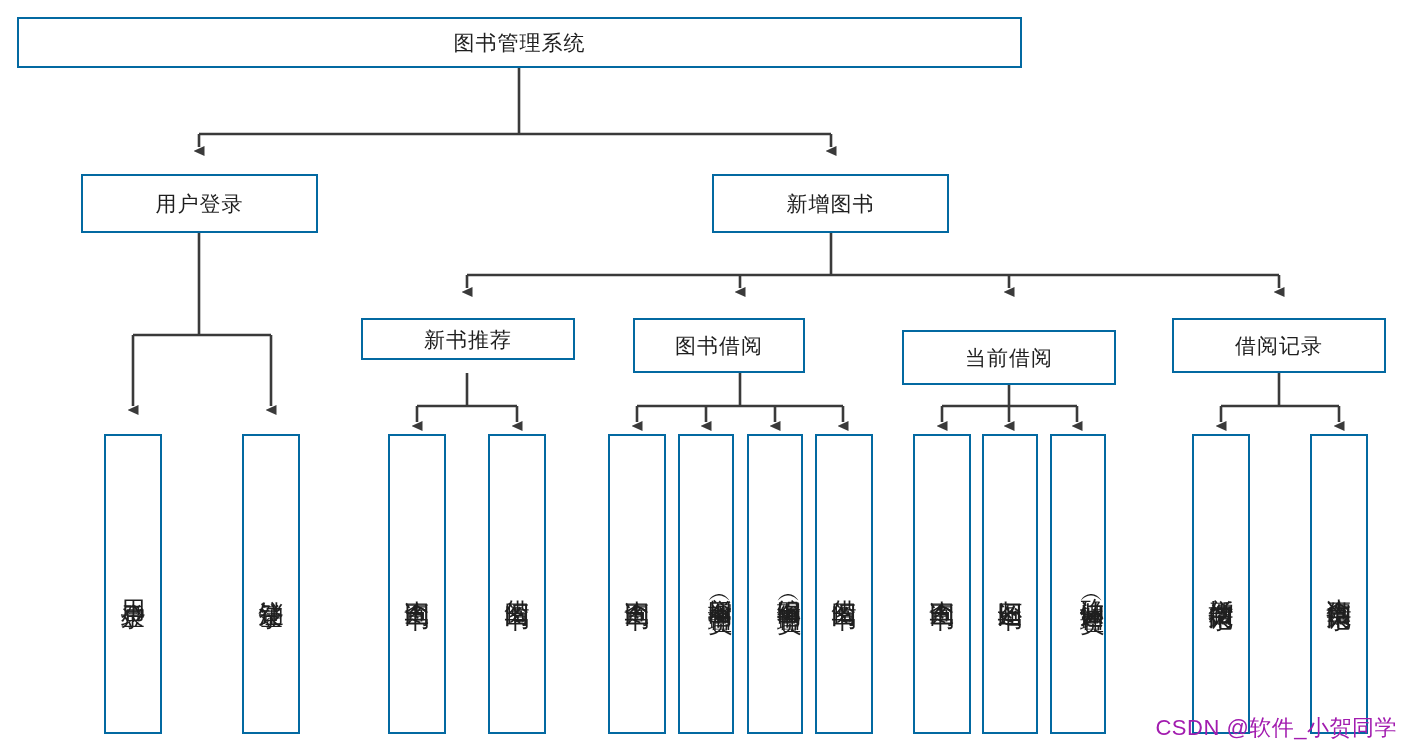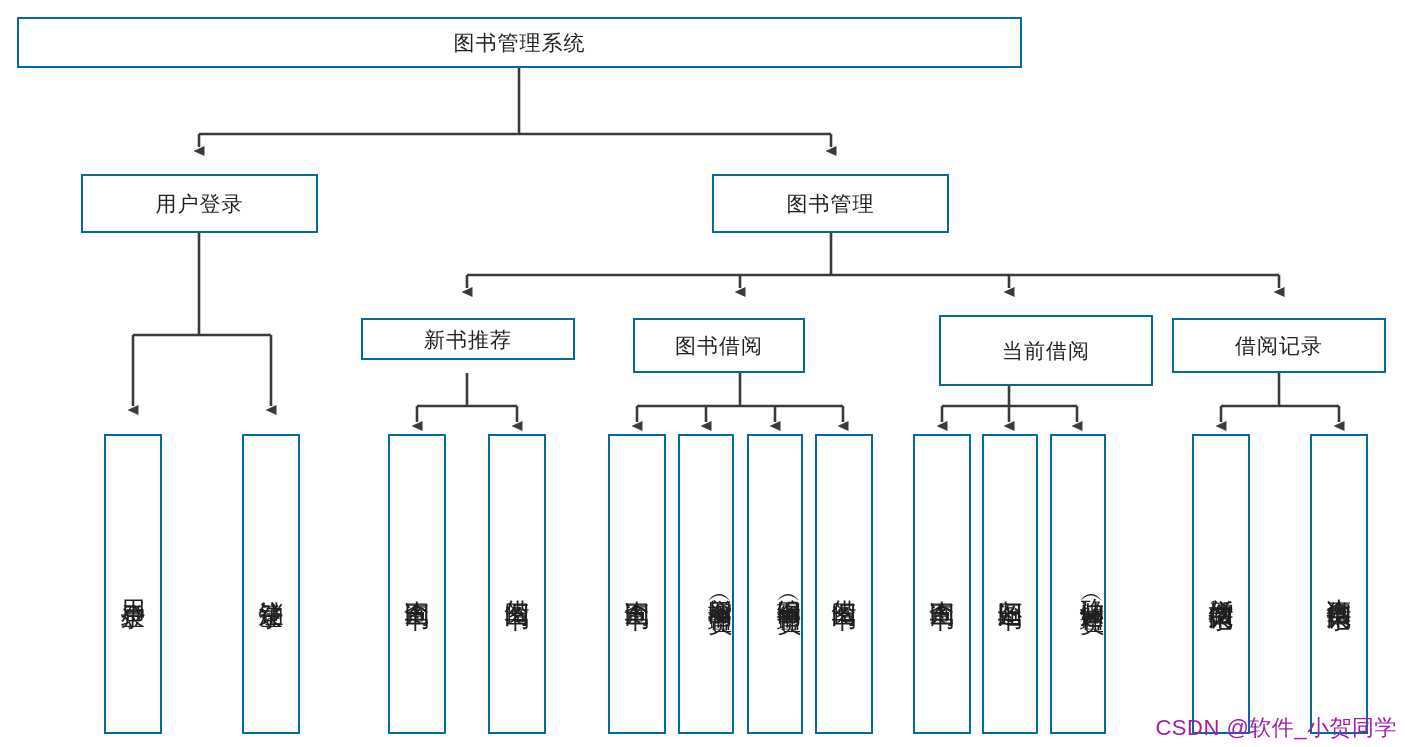--- a/index.html
+++ b/index.html
@@ -120,30 +120,30 @@
   </svg>
 
   <div class="node horiz" style="left:17px;top:17px;width:1005px;height:51px;">
     <span>图书管理系统</span>
   </div>
 
   <div class="node horiz" style="left:81px;top:174px;width:237px;height:59px;">
     <span>用户登录</span>
   </div>
   <div class="node horiz" style="left:712px;top:174px;width:237px;height:59px;">
-    <span>图书管理</span>
+    <span>新增图书</span>
   </div>
 
   <div class="node horiz" style="left:361px;top:318px;width:214px;height:42px;justify-content:center;">
     <span>新书推荐</span>
   </div>
   <div class="node horiz" style="left:633px;top:318px;width:172px;height:55px;">
     <span>图书借阅</span>
   </div>
-  <div class="node horiz" style="left:902px;top:315px;width:214px;height:71px;margin-left:37px;">
+  <div class="node horiz" style="left:902px;top:330px;width:214px;height:55px;">
     <span>当前借阅</span>
   </div>
   <div class="node horiz" style="left:1172px;top:318px;width:214px;height:55px;">
     <span>借阅记录</span>
   </div>
 
   <div class="node vert mid-text" style="left:104px;top:434px;width:58px;height:300px;">
     <span>用户登录</span>
   </div>
   <div class="node vert mid-text" style="left:242px;top:434px;width:58px;height:300px;">

